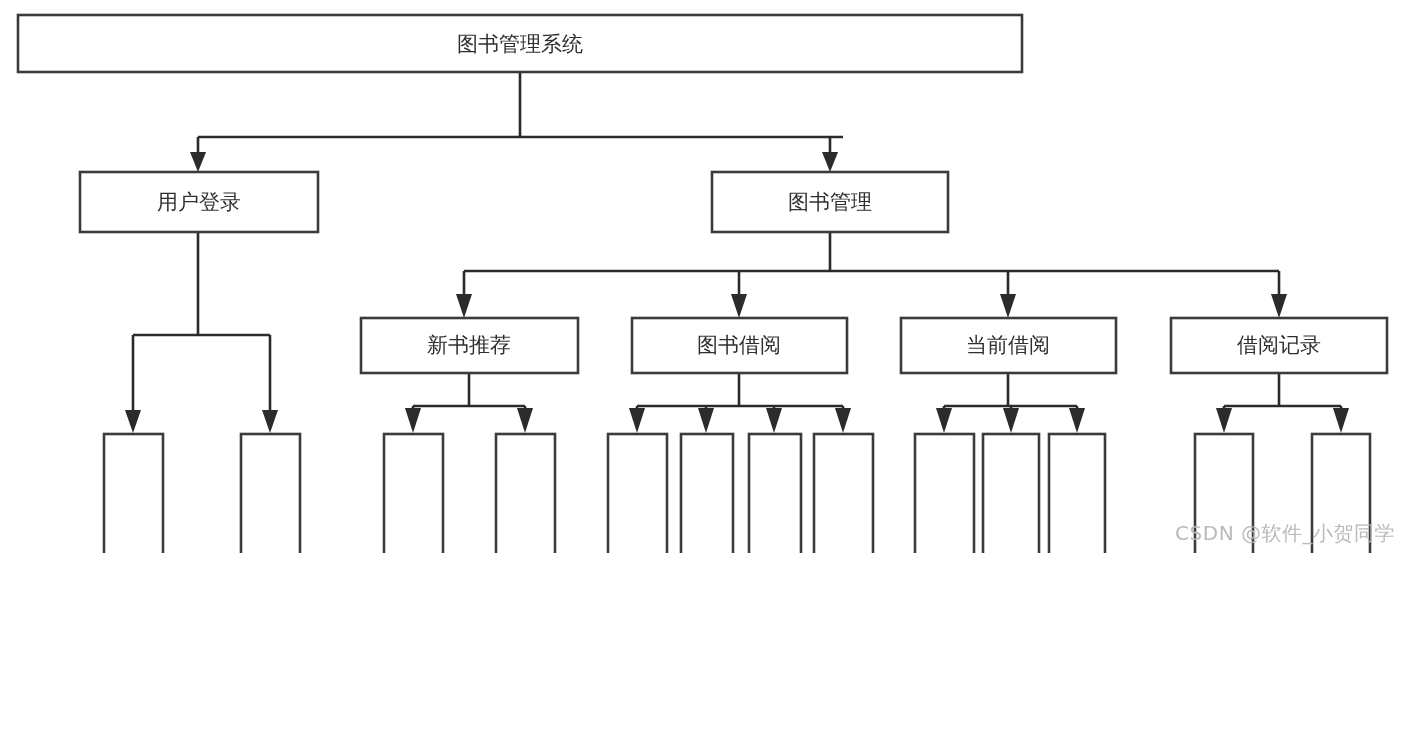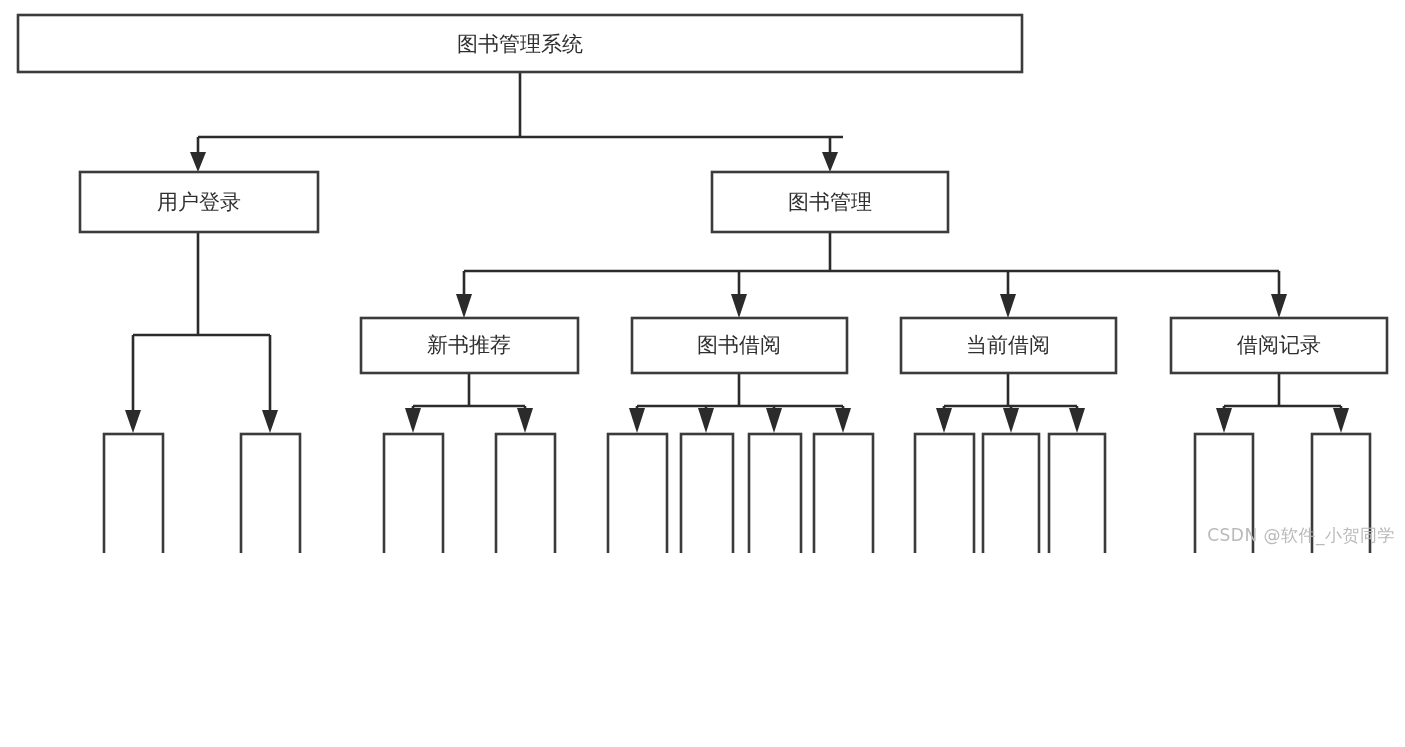--- a/index.html
+++ b/index.html
@@ -60,21 +60,21 @@
     color: #2f2f2f;
     line-height: 1;
     white-space: nowrap;
     pointer-events: none;
   }
   .watermark {
     position: absolute;
     right: 10px;
     bottom: 6px;
     font-family: "DejaVu Sans", "Liberation Sans", sans-serif;
-    font-size: 17px;
+    font-size: 20px;
     color: #b9b9b9;
     letter-spacing: 0.5px;
     white-space: nowrap;
   }
 </style>
 </head>
 <body>
 
 <div id="stage">
 

